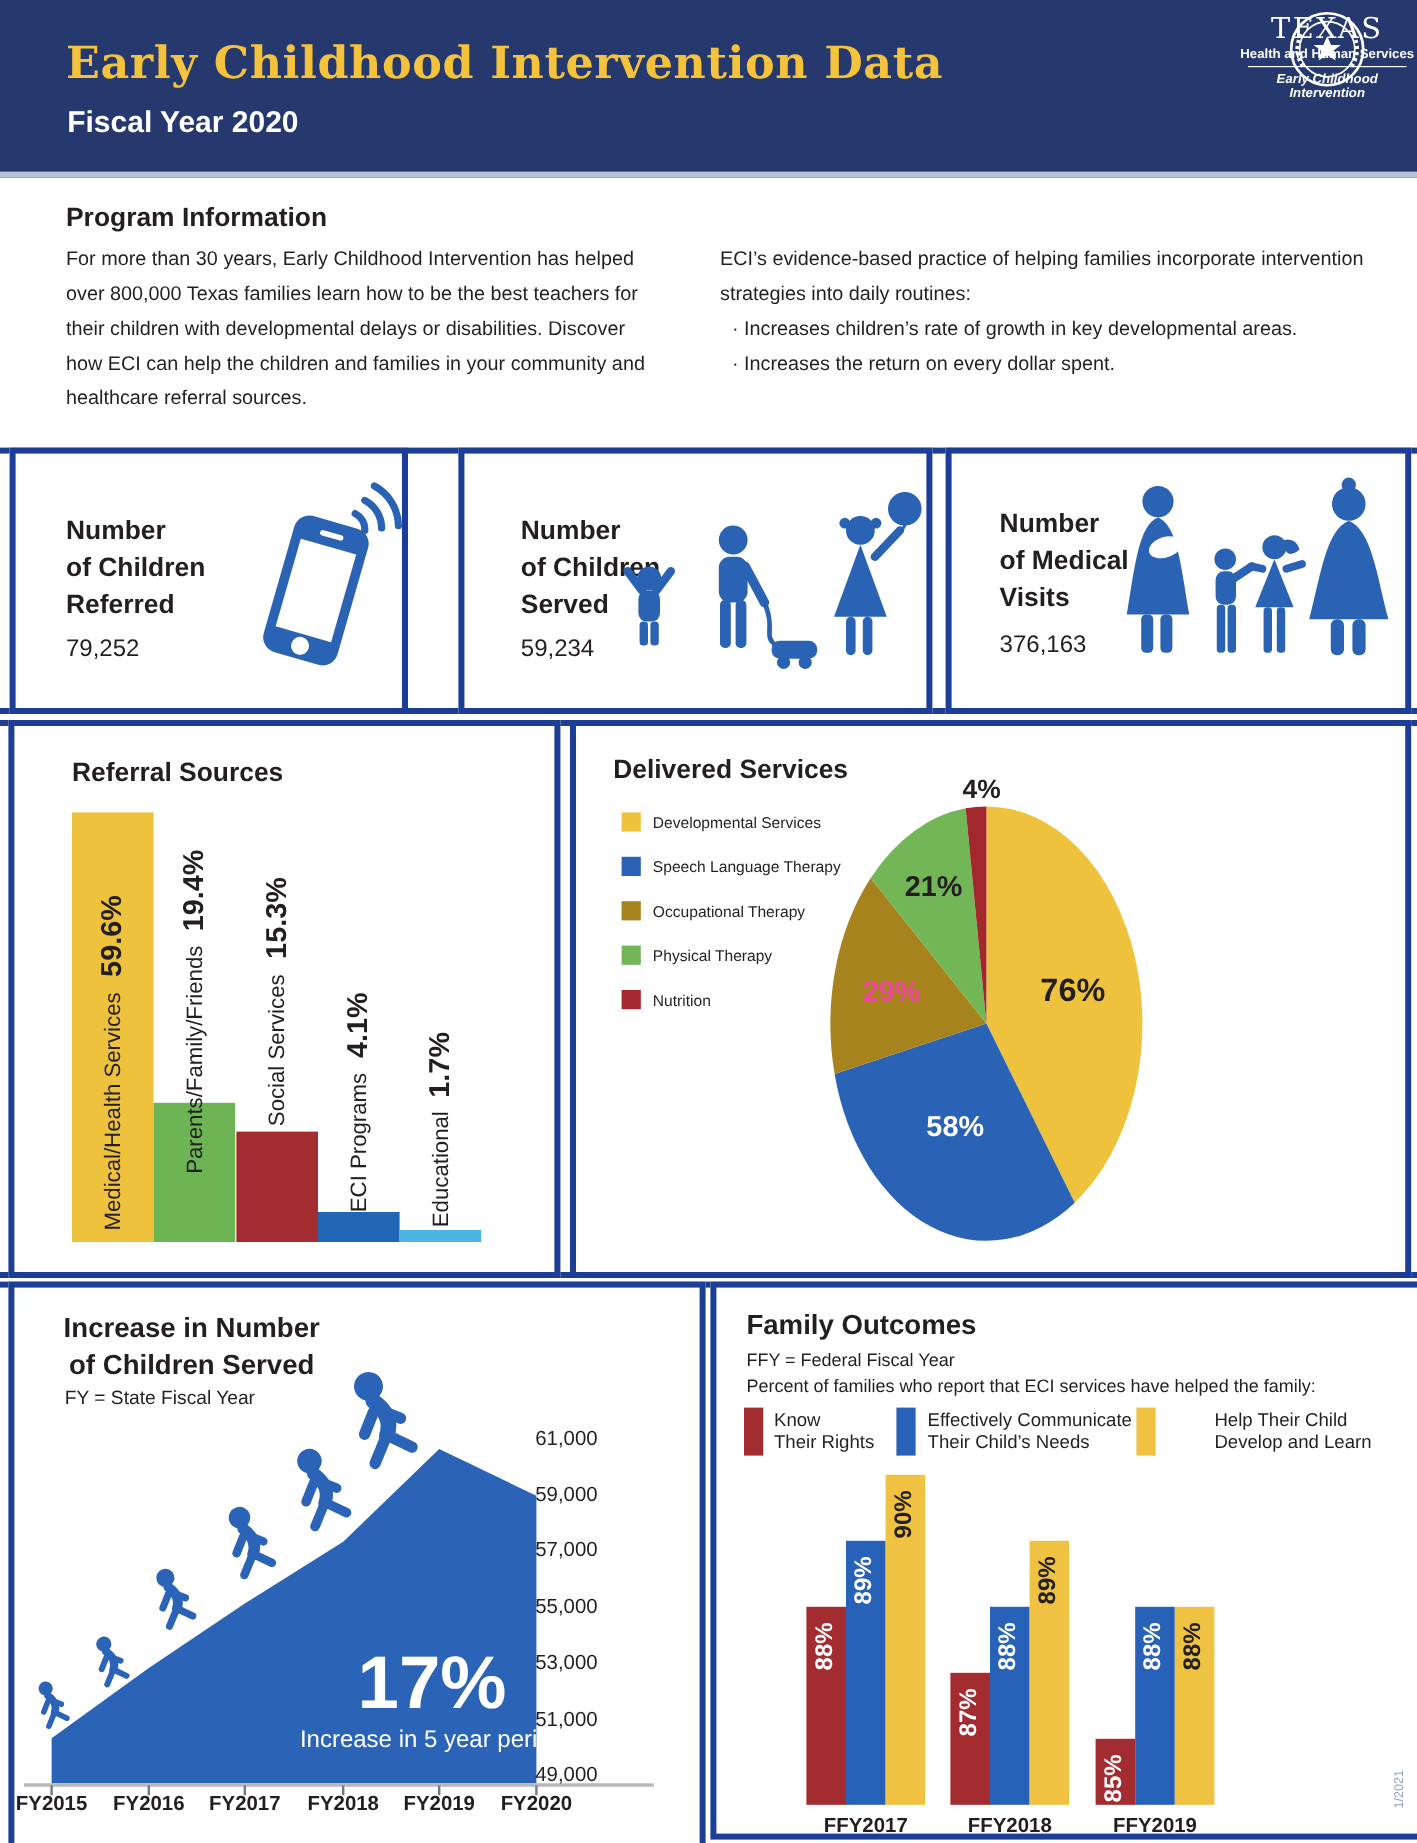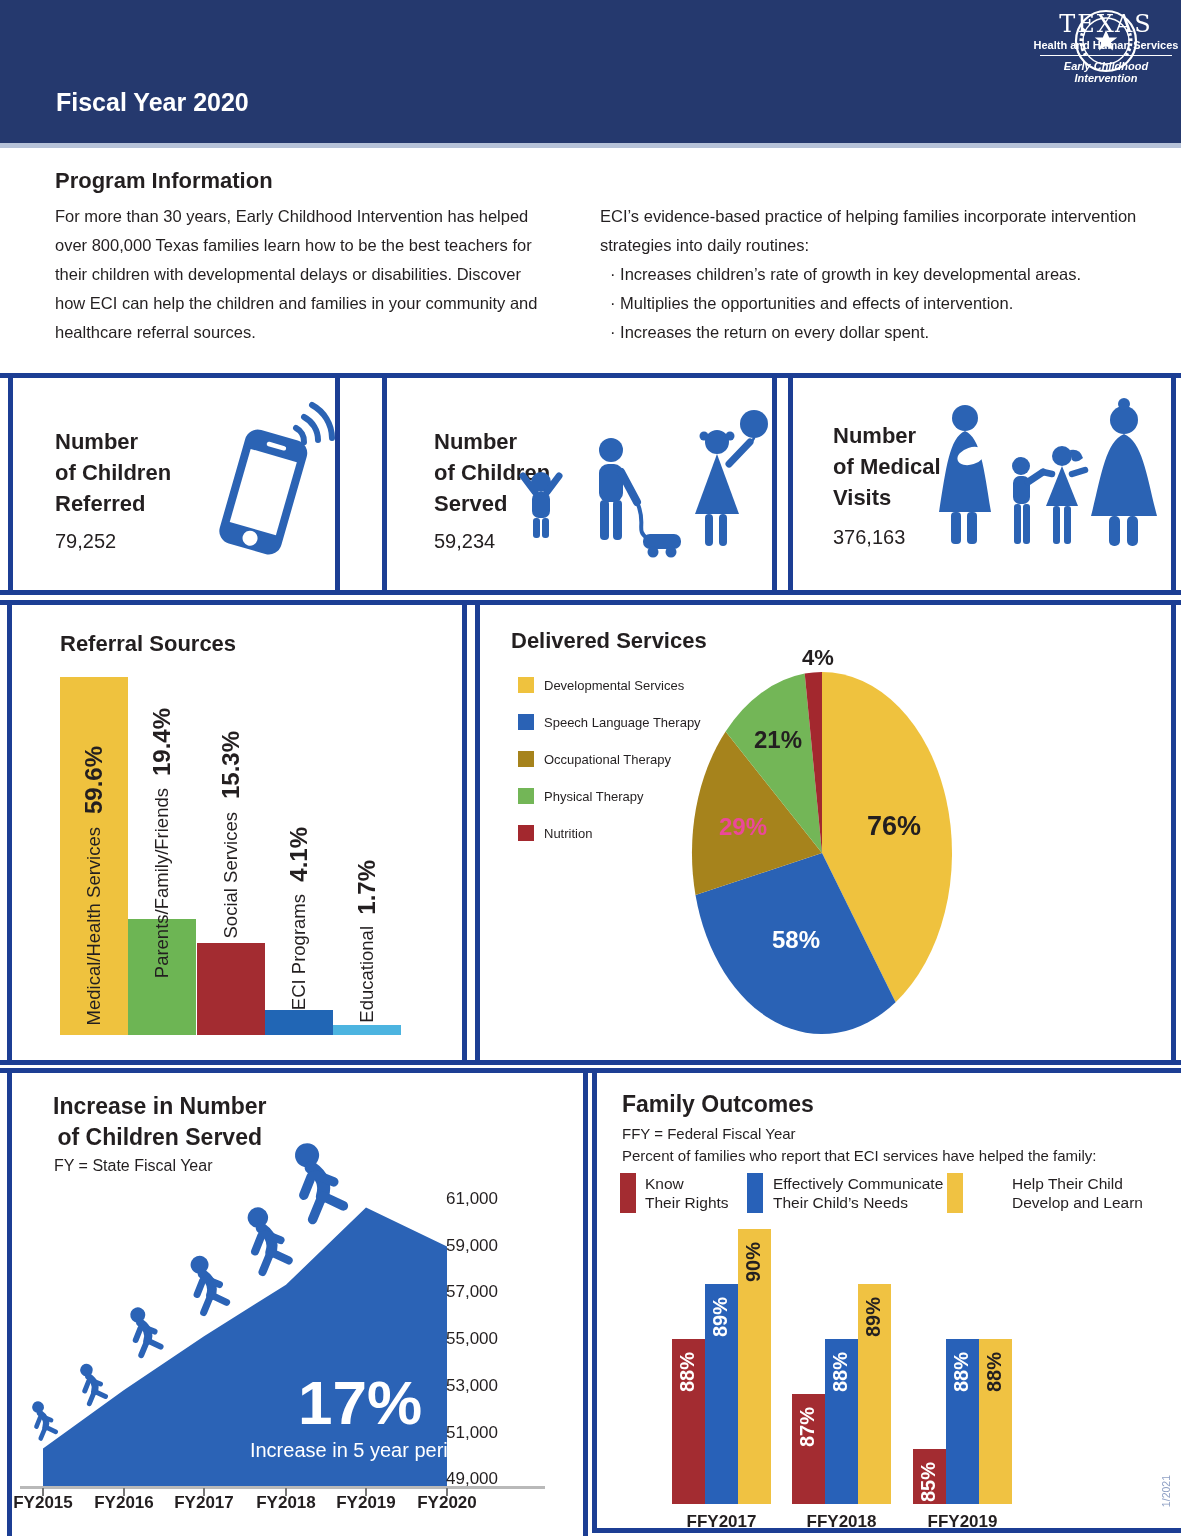--- a/index.html
+++ b/index.html
@@ -64,20 +64,21 @@
 
   #footnote { position:absolute; font-size:10.5px; color:#8FA0C4; }
   svg { position:absolute; left:0; top:0; overflow:visible; }
 </style>
 </head>
 <body>
 
 <div id="page">
 
   <div id="header">
+    <div id="hdr-title">Early Childhood Intervention Data</div>
     <div id="hdr-sub">Fiscal Year 2020</div>
     <div id="logo">
       <svg width="148" height="66" viewBox="0 0 148 66">
         <g transform="translate(74,33)" fill="none" stroke="#fff">
           <circle r="30" stroke-width="2.2"></circle>
           <circle r="23" stroke-width="1.4"></circle>
           <path d="M-20,14 A 24 24 0 0 1 -20,-14" stroke-width="4" stroke-dasharray="2.5,2.5"></path>
           <path d="M20,14 A 24 24 0 0 0 20,-14" stroke-width="4" stroke-dasharray="2.5,2.5"></path>
           <path d="M0,-11 L3.2,-3.6 11.3,-3.4 4.9,1.6 7.1,9.4 0,4.8 -7.1,9.4 -4.9,1.6 -11.3,-3.4 -3.2,-3.6 Z" fill="#fff" stroke="none"></path>
         </g>
@@ -87,21 +88,20 @@
       <div class="rule"></div>
       <div class="prog">Early Childhood Intervention</div>
     </div>
   </div>
 
   <div id="prog-head">Program Information</div>
   <div id="prog-left">For more than 30 years, Early Childhood Intervention has helped over 800,000 Texas families learn how to be the best teachers for their children with developmental delays or disabilities. Discover how ECI can help the children and families in your community and healthcare referral sources.</div>
   <div id="prog-right">
     <div>ECI’s evidence-based practice of helping families incorporate intervention strategies into daily routines:</div>
     <div class="bullet">· Increases children’s rate of growth in key developmental areas.</div>
-    <div class="bullet">· Multiplies the opportunities and effects of intervention.</div>
     <div class="bullet">· Increases the return on every dollar spent.</div>
   </div>
 
   <div class="hline" style="top:373px"></div>
   <div class="hline" style="top:590px"></div>
 
   <div class="panel" style="left:8px; top:373px; width:332px; height:222px;">
     <div class="stat-label" style="left:42px; top:48px;">
       <div>Number</div>
         <div>of Children</div>

